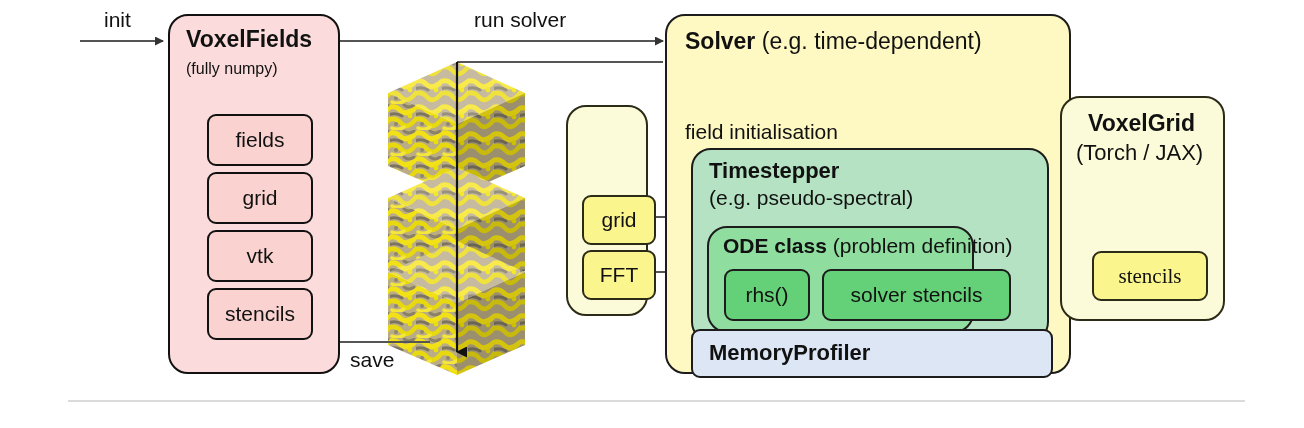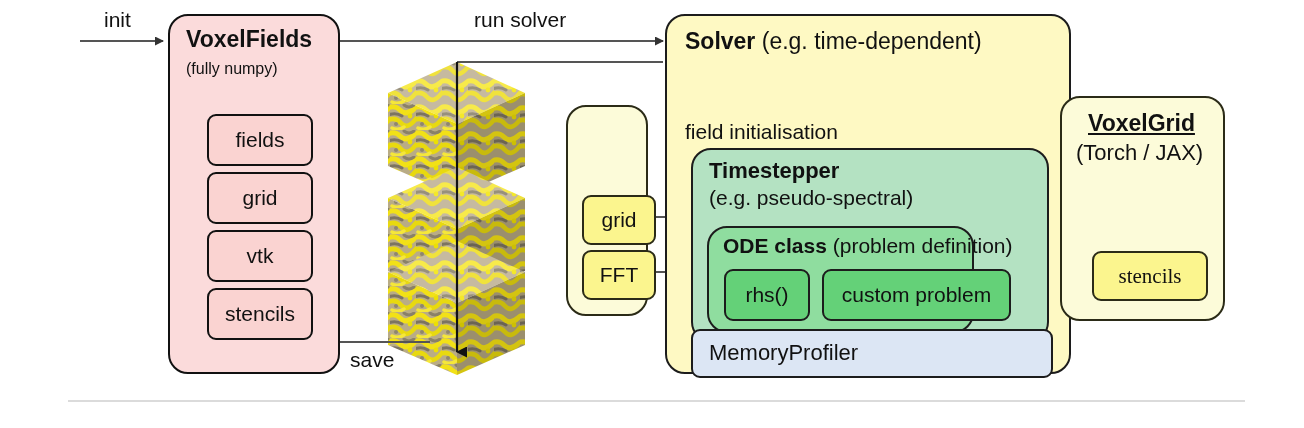--- a/index.html
+++ b/index.html
@@ -249,31 +249,31 @@
     <div class="node panel-green-2" style="left:14px; top:76px; width:267px; height:107px;">
       <div class="hdr" style="left:14px; top:6px; font-size:21px;">
         <span class="title">ODE class</span><span style="font-weight:normal;">&nbsp;</span><span style="font-weight:normal;">(problem definition)</span>
       </div>
 
       <div class="chip-green" style="position:absolute; left:15px; top:41px; width:82px; height:48px;">
         <div class="center-text" style="font-size:21px;">rhs()</div>
       </div>
 
       <div class="chip-green" style="position:absolute; left:113px; top:41px; width:185px; height:48px;">
-        <div class="center-text" style="font-size:21px;">custom problem</div>
+        <div class="center-text" style="font-size:21px;">solver stencils</div>
       </div>
     </div>
   </div>
 
   <div class="chip-blue" style="position:absolute; left:24px; top:313px; width:358px; height:45px;">
-    <div style="position:absolute; left:16px; top:9px; font-size:22px; font-weight:normal;">MemoryProfiler</div>
+    <div style="position:absolute; left:16px; top:9px; font-size:22px; font-weight:bold;">MemoryProfiler</div>
   </div>
 </div>
 
 <div class="node panel-yellow" style="left:1060px; top:96px; width:165px; height:225px;">
-  <div class="hdr title" style="left:26px; top:12px; font-size:23px;text-decoration:underline;">VoxelGrid</div>
+  <div class="hdr title" style="left:26px; top:12px; font-size:23px;">VoxelGrid</div>
   <div class="hdr" style="left:14px; top:42px; font-size:22px;">(Torch / JAX)</div>
 
 
   <div class="chip-yellow" style="position:absolute; left:30px; top:153px; width:112px; height:46px;font-family:Liberation Serif, serif;">
     <div class="center-text" style="font-size:21px;">stencils</div>
   </div>
 </div>
 
 </body></html>

